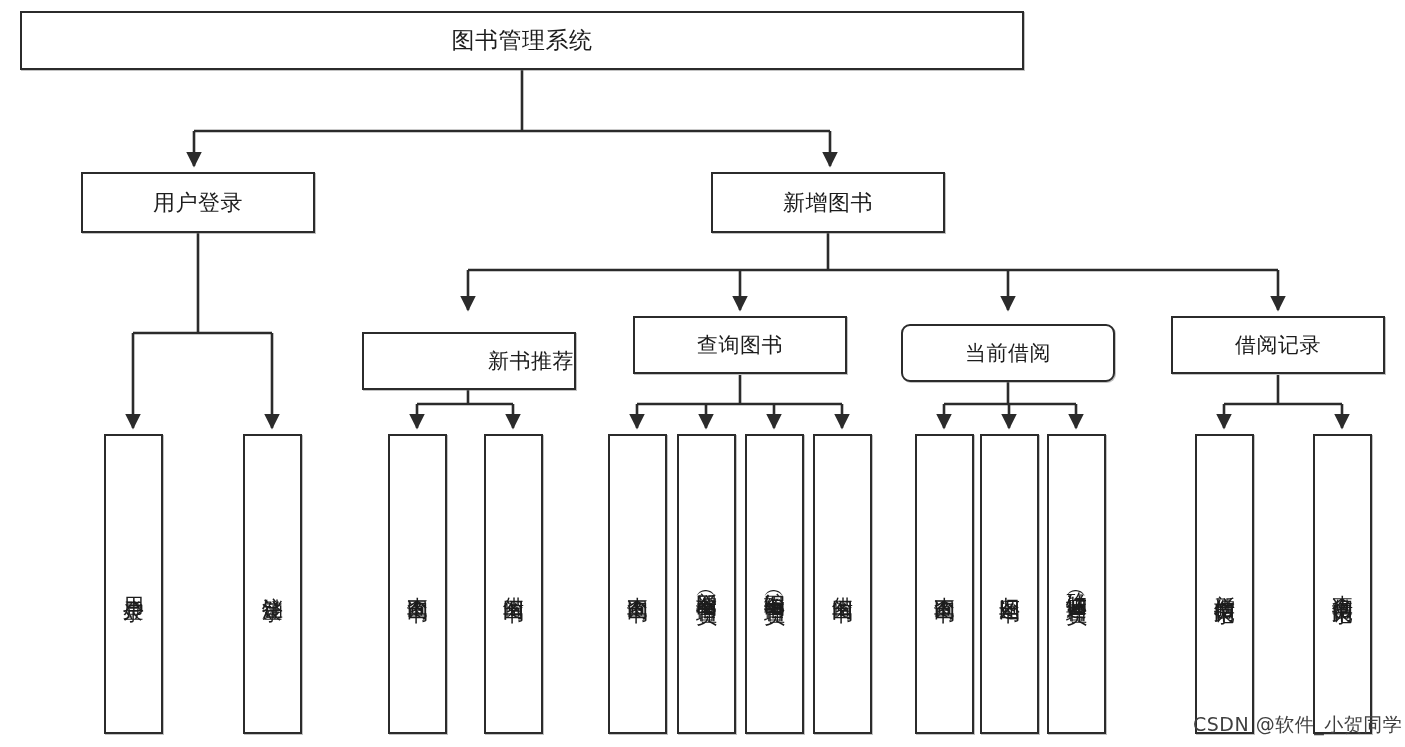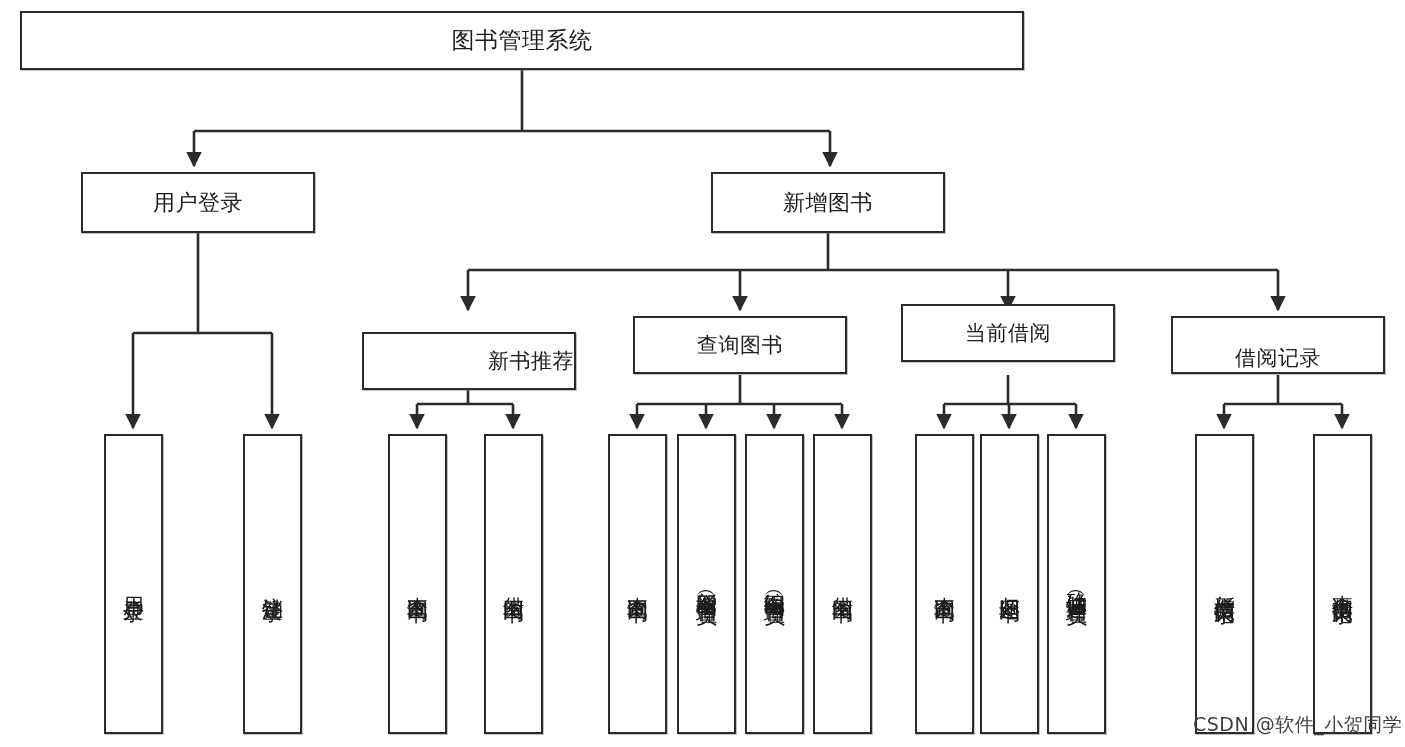--- a/index.html
+++ b/index.html
@@ -130,24 +130,24 @@
   <div class="node-box node-l1" style="left:711px; top:172px; width:234px; height:61px;">
     <span class="node-label">新增图书</span>
   </div>
 
   <div class="node-box node-l2" style="left:362px; top:332px; width:214px; height:58px;justify-content:flex-end;">
     <span class="node-label">新书推荐</span>
   </div>
   <div class="node-box node-l2" style="left:633px; top:316px; width:214px; height:58px;">
     <span class="node-label">查询图书</span>
   </div>
-  <div class="node-box node-l2" style="left:901px; top:304px; width:214px; height:58px;">
+  <div class="node-box node-l2" style="left:901px; top:324px; width:214px; height:58px;border-radius:9px;">
     <span class="node-label">当前借阅</span>
   </div>
-  <div class="node-box node-l2" style="left:1171px; top:316px; width:214px; height:58px;align-items:flex-end;">
+  <div class="node-box node-l2" style="left:1171px; top:316px; width:214px; height:58px;">
     <span class="node-label">借阅记录</span>
   </div>
 
   <div class="node-box node-leaf" style="left:104px; top:434px; width:59px; height:300px;">
     <span class="node-label">用户登录</span>
   </div>
   <div class="node-box node-leaf" style="left:243px; top:434px; width:59px; height:300px;">
     <span class="node-label">注销登录</span>
   </div>
 

